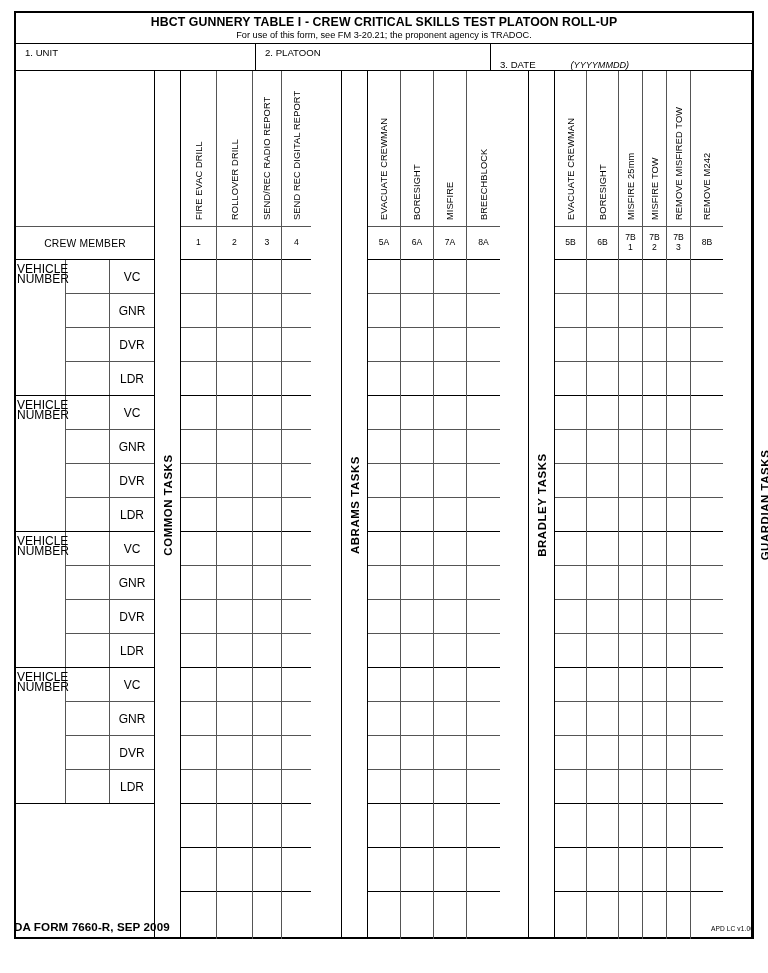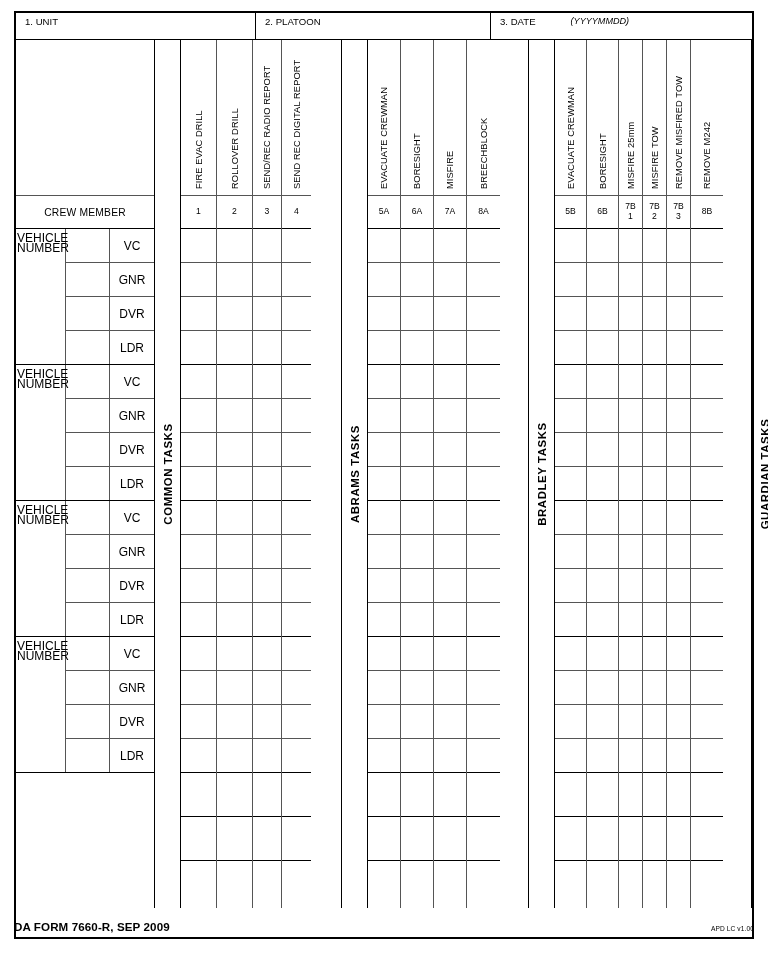--- a/index.html
+++ b/index.html
@@ -58,21 +58,21 @@
     padding: 3px 0 0 9px;
     font-size: 9.6px;
     border-right: 1px solid #000;
     display: flex;
     align-items: flex-start;
     gap: 4px;
   }
   .ident-cell:last-child { border-right: none; }
   .ident-unit    { width: 240px; }
   .ident-platoon { width: 235px; }
-  .ident-date    { width: 261px; }
+  .ident-date    { width: 261px; align-items: flex-end; }
   .ident-hint { font-style: italic; font-size: 9.1px; margin-left: 31px; }
 
   
   .grid {
     display: flex;
     align-items: stretch;
     height: 868px;
   }
 
   
@@ -255,20 +255,24 @@
     letter-spacing: 0.1px;
   }
 </style>
 </head>
 <body>
 
 <div class="page">
 
   <div class="form-frame">
 
+    <div class="title-block">
+      <div class="form-title">HBCT GUNNERY TABLE I - CREW CRITICAL SKILLS TEST PLATOON ROLL-UP</div>
+      <div class="form-subtitle">For use of this form, see FM 3-20.21; the proponent agency is TRADOC.</div>
+    </div>
 
     <div class="ident-row">
       <div class="ident-cell ident-unit">
         <span>1. UNIT</span>
       </div>
       <div class="ident-cell ident-platoon">
         <span>2. PLATOON</span>
       </div>
       <div class="ident-cell ident-date">
         <span>3. DATE</span>

